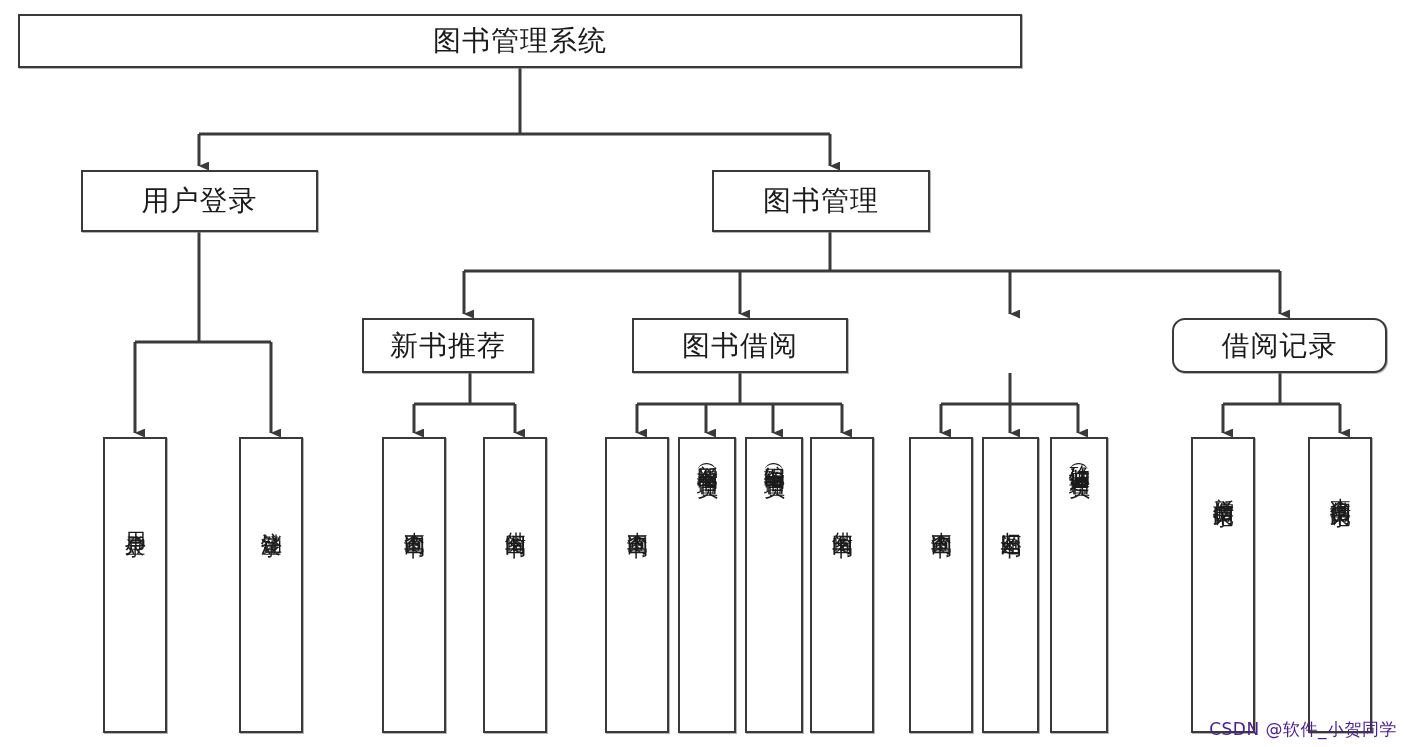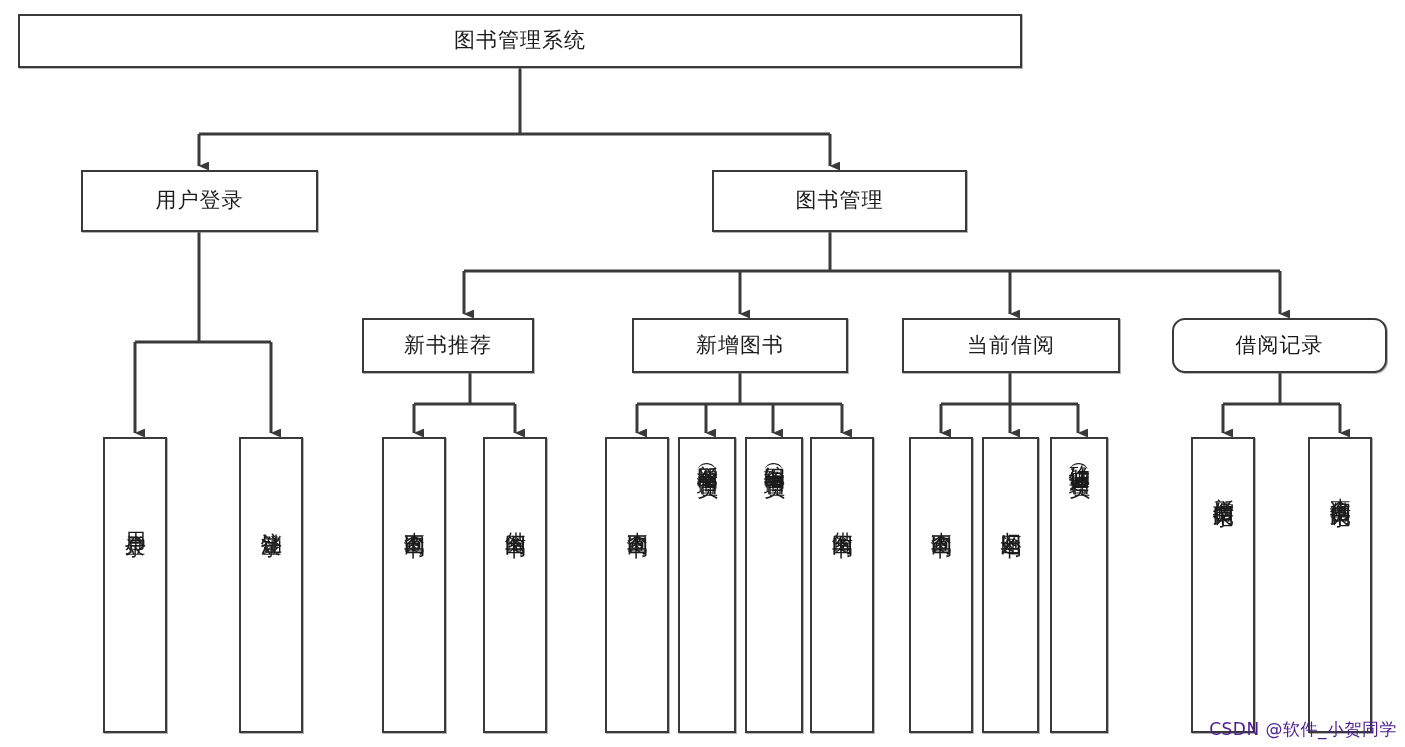--- a/index.html
+++ b/index.html
@@ -31,21 +31,21 @@
     box-sizing: border-box;
     background: #ffffff;
     border: 2px solid #3a3a3a;
     box-shadow: 1px 1px 0 0 rgba(120,120,120,0.55);
     display: flex;
     align-items: center;
     justify-content: center;
     color: #1b1b1b;
   }
   .node-h .node-label {
-    font-size: 21px;
+    font-size: 28px;
     line-height: 1.2;
     letter-spacing: 1px;
     white-space: nowrap;
   }
   .node-v {
     align-items: flex-start;
     justify-content: center;
     padding-top: 9px;
   }
   .node-v .node-label {
@@ -125,32 +125,29 @@
     </g>
   </svg>
 
   <div class="node node-h" style="left:18px; top:14px; width:1004px; height:54px;">
     <span class="node-label">图书管理系统</span>
   </div>
 
   <div class="node node-h" style="left:81px; top:170px; width:237px; height:62px;">
     <span class="node-label">用户登录</span>
   </div>
-  <div class="node node-h" style="left:712px; top:170px; width:255px; height:62px;align-items:center;">
+  <div class="node node-h" style="left:712px; top:170px; width:218px; height:62px;align-items:center;">
     <span class="node-label">图书管理</span>
   </div>
 
   <div class="node node-h" style="left:362px; top:318px; width:172px; height:55px;">
     <span class="node-label">新书推荐</span>
   </div>
   <div class="node node-h" style="left:632px; top:318px; width:216px; height:55px;">
-    <span class="node-label">新增图书</span>
-  </div>
-  <div class="node node-h" style="left:902px; top:318px; width:218px; height:55px;">
-    <span class="node-label">当前借阅</span>
+    <span class="node-label">图书借阅</span>
   </div>
   <div class="node node-h" style="left:1172px; top:318px; width:215px; height:55px;border-radius:13px;">
     <span class="node-label">借阅记录</span>
   </div>
 
   <div class="node node-v" style="left:103px; top:437px; width:64px; height:296px; padding-top:76px;">
     <span class="node-label">用户登录</span>
   </div>
   <div class="node node-v" style="left:239px; top:437px; width:64px; height:296px; padding-top:76px;">
     <span class="node-label">注销登录</span>

